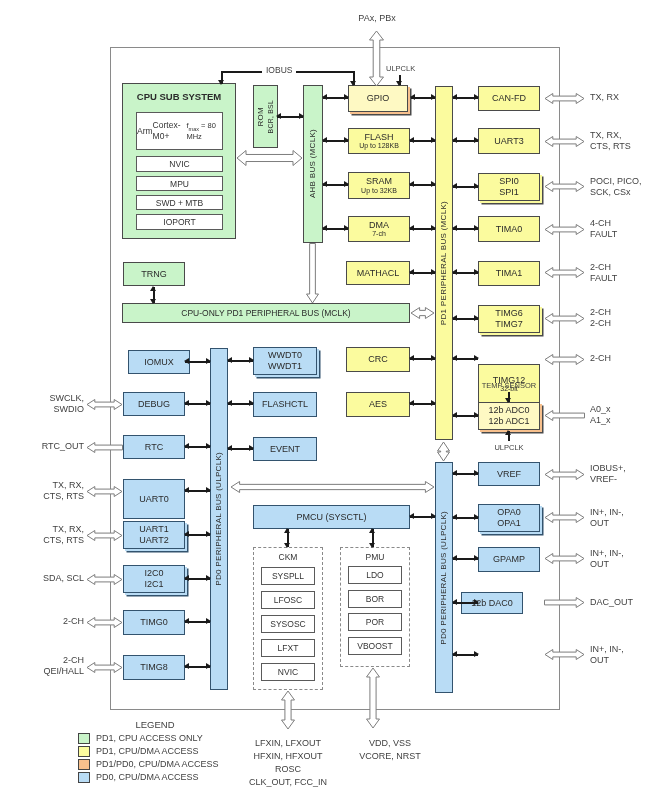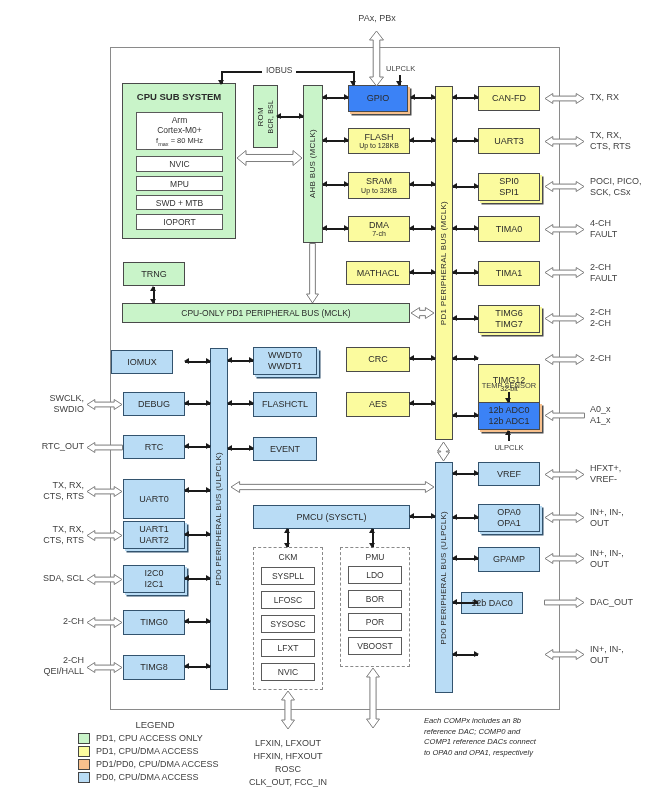--- a/index.html
+++ b/index.html
@@ -5,21 +5,21 @@
   html,body{margin:0;padding:0;background:#fff;}
   #canvas{position:relative;width:656px;height:800px;background:#ffffff;overflow:hidden;
           font-family:"Liberation Sans",sans-serif;color:#2b2b2b;}
   .border-rect{position:absolute;border:1px solid #8a8a8a;background:transparent;}
   
   .blk{position:absolute;box-sizing:border-box;border:1.5px solid #4a4a4a;display:flex;flex-direction:column;
        align-items:center;justify-content:center;text-align:center;font-size:9px;line-height:1.18;
        white-space:pre-line;color:#2b2b2b;}
   .green{background:#c9f4c9;}
   .yellow{background:#fbfb9e;}
-  .orange{background:#3b82f6;}
+  .orange{background:#fef9c3;}
   .blue{background:#b9dcf5;border-color:#33536e;}
   .yellow.s2{box-shadow:2px 2px 0 0 #fbfb9e,3.5px 3.5px 0 0 #4a4a4a;text-align:center;}
   .orange.s2{box-shadow:2px 2px 0 0 #f7c08d,3.5px 3.5px 0 0 #4a4a4a;}
   .blue.s2{box-shadow:2px 2px 0 0 #b9dcf5,3.5px 3.5px 0 0 #33536e;}
   .blue.s3{box-shadow:2px 2px 0 0 #b9dcf5,3.5px 3.5px 0 0 #33536e,5px 5px 0 0 #b9dcf5,6.5px 6.5px 0 0 #33536e;}
   .sub{font-size:7px;line-height:1.1;}
   .vtxt{writing-mode:vertical-rl;transform:rotate(180deg);font-size:8px;letter-spacing:.3px;}
   .bustxt{font-size:8.5px;}
   
   .dashed{position:absolute;box-sizing:border-box;border:1.6px dashed #8a8a8a;background:#fff;}
@@ -57,21 +57,21 @@
 </head>
 <body>
 
 <div id="canvas">
 
   <div class="border-rect" style="left:110px;top:47px;width:448px;height:661px"></div>
 
   <div class="blk green" style="left:122px;top:83px;width:114px;height:156px;justify-content:flex-start">
     <div class="cpu-title">CPU SUB SYSTEM</div>
   </div>
-  <div class="wrow" style="left:136px;top:112px;width:87px;height:38px;flex-direction:column;line-height:1.25">
+  <div class="wrow" style="left:136px;top:112px;width:87px;height:38px;flex-direction:row;line-height:1.25">
     <span>Arm</span>
     <span>Cortex-M0+</span>
     <span style="font-size:7.5px"><span>f</span><sub style="font-size:5.5px">max</sub><span> = 80 MHz</span></span>
   </div>
   <div class="wrow" style="left:136px;top:156px;width:87px;height:16px">NVIC</div>
   <div class="wrow" style="left:136px;top:176px;width:87px;height:15px">MPU</div>
   <div class="wrow" style="left:136px;top:195px;width:87px;height:15px">SWD + MTB</div>
   <div class="wrow" style="left:136px;top:214px;width:87px;height:16px">IOPORT</div>
 
   <div class="blk green" style="left:253px;top:85px;width:25px;height:63px;flex-direction:row;gap:1px">
@@ -129,21 +129,21 @@
   <div class="blk blue" style="left:435px;top:462px;width:18px;height:231px">
     <span class="vtxt">PD0 PERIPHERAL BUS (ULPCLK)</span>
   </div>
 
   <div class="blk blue" style="left:478px;top:462px;width:62px;height:24px">VREF</div>
   <div class="blk blue s2" style="left:478px;top:504px;width:62px;height:28px">OPA0
 OPA1</div>
   <div class="blk blue" style="left:478px;top:547px;width:62px;height:25px">GPAMP</div>
   <div class="blk blue" style="left:461px;top:592px;width:62px;height:22px">12b DAC0</div>
 
-  <div class="blk blue" style="left:111px;top:350px;width:62px;height:24px">IOMUX</div>
+  <div class="blk blue" style="left:128px;top:350px;width:62px;height:24px">IOMUX</div>
   <div class="blk blue" style="left:123px;top:392px;width:62px;height:24px">DEBUG</div>
   <div class="blk blue" style="left:123px;top:435px;width:62px;height:24px">RTC</div>
   <div class="blk blue" style="left:123px;top:479px;width:62px;height:40px">UART0</div>
   <div class="blk blue s2" style="left:123px;top:521px;width:62px;height:28px">UART1
 UART2</div>
   <div class="blk blue s2" style="left:123px;top:565px;width:62px;height:28px">I2C0
 I2C1</div>
   <div class="blk blue" style="left:123px;top:610px;width:62px;height:25px">TIMG0</div>
   <div class="blk blue" style="left:123px;top:655px;width:62px;height:25px">TIMG8</div>
 
@@ -387,21 +387,21 @@
 SCK, CSx</div>
   <div class="lbl" style="left:590px;top:218px;width:64px">4-CH
 FAULT</div>
   <div class="lbl" style="left:590px;top:262px;width:64px">2-CH
 FAULT</div>
   <div class="lbl" style="left:590px;top:307px;width:64px">2-CH
 2-CH</div>
   <div class="lbl" style="left:590px;top:353px;width:64px">2-CH</div>
   <div class="lbl" style="left:590px;top:404px;width:64px">A0_x
 A1_x</div>
-  <div class="lbl" style="left:590px;top:463px;width:64px">HFXT+,
+  <div class="lbl" style="left:590px;top:463px;width:64px">IOBUS+,
 VREF-</div>
   <div class="lbl" style="left:590px;top:507px;width:64px">IN+, IN-,
 OUT</div>
   <div class="lbl" style="left:590px;top:548px;width:64px">IN+, IN-,
 OUT</div>
   <div class="lbl" style="left:590px;top:597px;width:64px">DAC_OUT</div>
   <div class="lbl" style="left:590px;top:644px;width:64px">IN+, IN-,
 OUT</div>
 
   <div class="lbl c" style="left:105px;top:719px;width:100px;font-size:9.5px">LEGEND</div>
@@ -411,18 +411,16 @@
   <div class="lbl" style="left:96px;top:746px;width:180px">PD1, CPU/DMA ACCESS</div>
   <div class="sw" style="left: 78px; top: 759px; background: rgb(247, 192, 141);"></div>
   <div class="lbl" style="left:96px;top:759px;width:180px">PD1/PD0, CPU/DMA ACCESS</div>
   <div class="sw" style="left: 78px; top: 772px; background: rgb(185, 220, 245);"></div>
   <div class="lbl" style="left:96px;top:772px;width:180px">PD0, CPU/DMA ACCESS</div>
 
   <div class="lbl c" style="left:218px;top:737px;width:140px;line-height:13px">LFXIN, LFXOUT
 HFXIN, HFXOUT
 ROSC
 CLK_OUT, FCC_IN</div>
-  <div class="note" style="left:424px;top:716px;width:140px">Each COMPx includes an 8b
-reference DAC; COMP0 and
-COMP1 reference DACs connect
-to OPA0 and OPA1, respectively</div>
+  <div class="lbl c" style="left:335px;top:737px;width:110px;line-height:13px">VDD, VSS
+VCORE, NRST</div>
 
 </div>
 
 </body></html>

